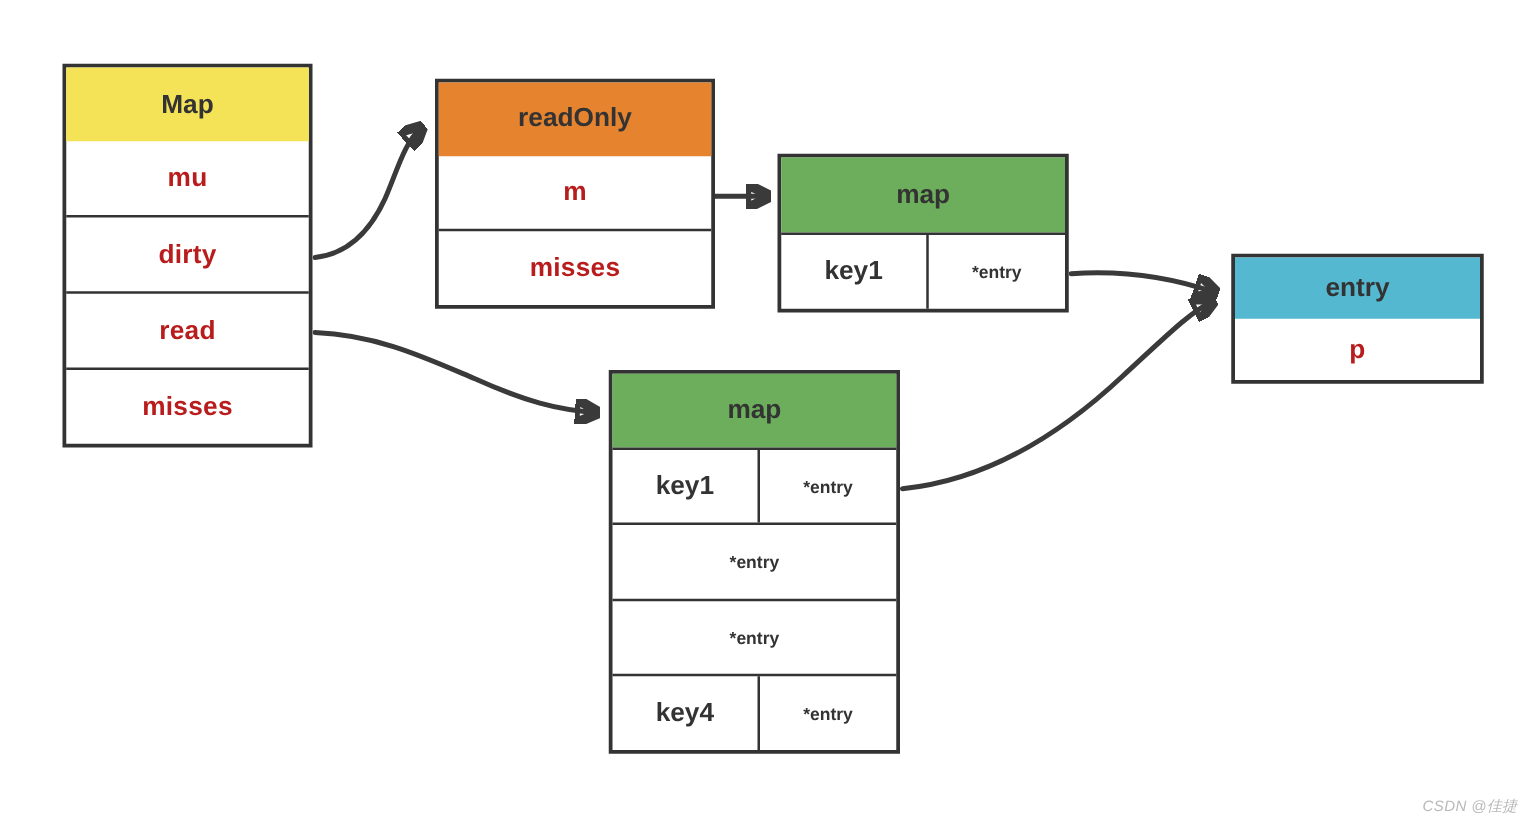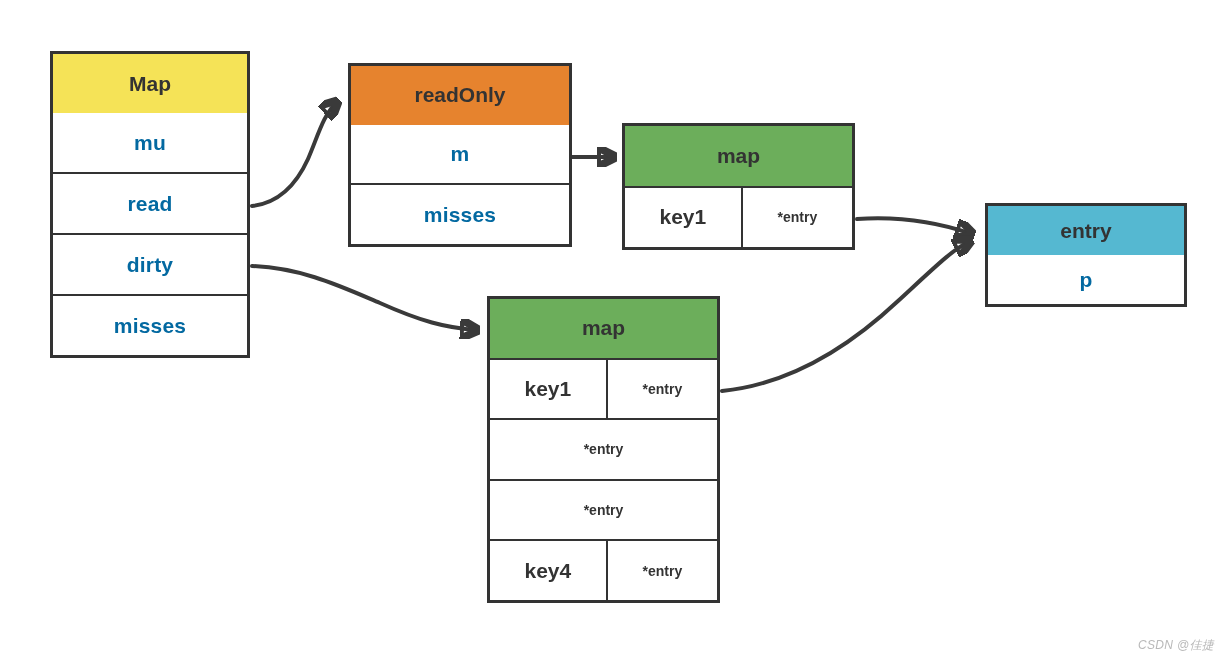--- a/index.html
+++ b/index.html
@@ -30,21 +30,21 @@
     display: flex;
     flex-direction: column;
   }
   .cell {
     flex: 1;
     display: flex;
     align-items: center;
     justify-content: center;
     font-size: 21px;
     font-weight: 600;
-    color: #0369a1;
+    color: #b91c1c;
     letter-spacing: 0.2px;
   }
   .cell + .cell, .kvrow + .kvrow, .hdr + .kvrow { border-top: 2px solid #333333; }
   .hdr { flex: 1; display: flex; align-items: center; justify-content: center;
          font-size: 21px; font-weight: 600; color: #333333; }
   .kvrow { flex: 1; display: flex; }
   .kvrow .k {
     width: 51%;
     display: flex; align-items: center; justify-content: center;
     font-size: 21px; font-weight: 600; color: #333333;
@@ -79,22 +79,22 @@
     <path d="M252 206 C 280 203, 297 183, 308 159 C 318 136, 323 115, 337 102" marker-end="url(#ah)"></path>
     <path d="M549 157 L 614 157" marker-end="url(#ah)"></path>
     <path d="M857 219 C 900 216, 940 223, 972 234" marker-end="url(#ah)"></path>
     <path d="M252 266 C 302 268, 340 286, 380 303 C 420 321, 446 328, 477 330" marker-end="url(#ah)"></path>
     <path d="M722 391 C 792 384, 850 346, 898 301 C 936 266, 952 250, 970 241" marker-end="url(#ah)"></path>
   </svg>
 
   <div class="struct" style="left:50px; top:51px; width:200px; height:307px;">
     <div class="hdr" style="background: rgb(245, 227, 87);">Map</div>
     <div class="cell">mu</div>
+    <div class="cell">dirty</div>
     <div class="cell">read</div>
-    <div class="cell">dirty</div>
     <div class="cell">misses</div>
   </div>
 
   <div class="struct" style="left:348px; top:63px; width:224px; height:184px;">
     <div class="hdr" style="background: rgb(230, 131, 46);">readOnly</div>
     <div class="cell">m</div>
     <div class="cell">misses</div>
   </div>
 
   <div class="struct" style="left:622px; top:123px; width:233px; height:127px;">

